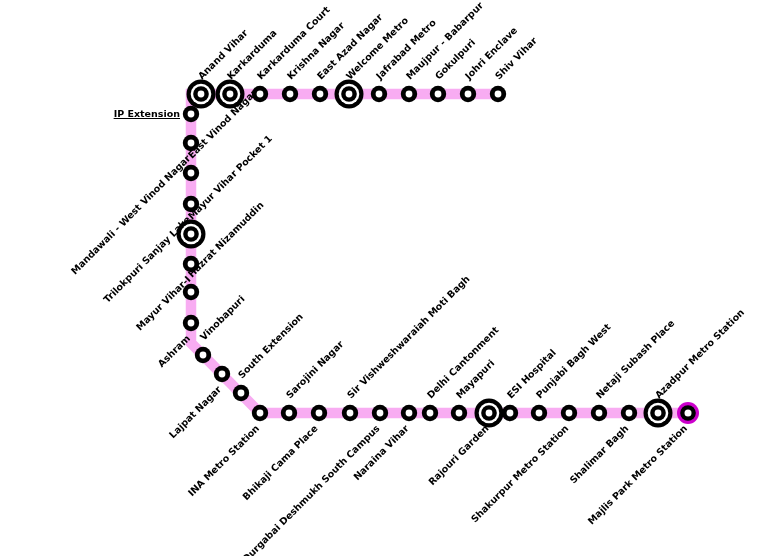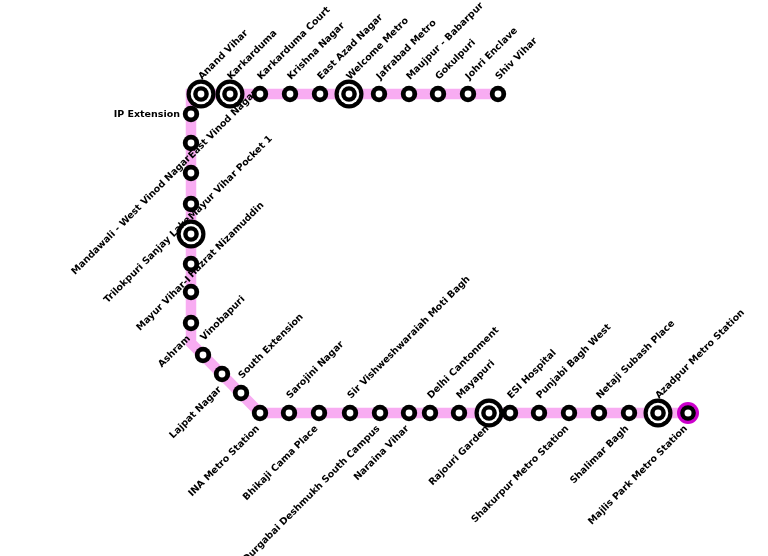--- a/index.html
+++ b/index.html
@@ -6,21 +6,21 @@
   body{width:768px;height:556px;background:#ffffff;overflow:hidden;
        font-family:"DejaVu Sans",sans-serif;}
   #map{position:relative;width:768px;height:556px;background:#ffffff;}
   #map-svg{position:absolute;left:0;top:0;width:768px;height:556px;}
   #labels{position:absolute;left:0;top:0;width:768px;height:556px;pointer-events:none;}
   .lbl{position:absolute;font-weight:bold;font-size:9.5px;color:#000;
        white-space:nowrap;height:12px;line-height:12px;
        font-family:"DejaVu Sans","Liberation Sans",sans-serif;}
   .lbl.up{transform-origin:0 100%;transform:rotate(-45deg);}
   .lbl.down{transform-origin:100% 100%;transform:rotate(-45deg);text-align:right;}
-  .lbl.left{text-align:right;}
+  .lbl.left{text-align:right;text-decoration:underline;}
 </style>
 </head>
 <body>
 
 <div id="map">
   <svg id="map-svg" viewBox="0 0 768 556">
       <path d="M504,94 L191,94 L191,343 L260,413 L689,413" fill="none" stroke="#f8acf2" stroke-width="10.5" stroke-linejoin="miter"></path>
       <g>
         <circle cx="201" cy="94" r="14.5" fill="#000000"></circle>
         <circle cx="201" cy="94" r="10.3" fill="#ffffff"></circle>

